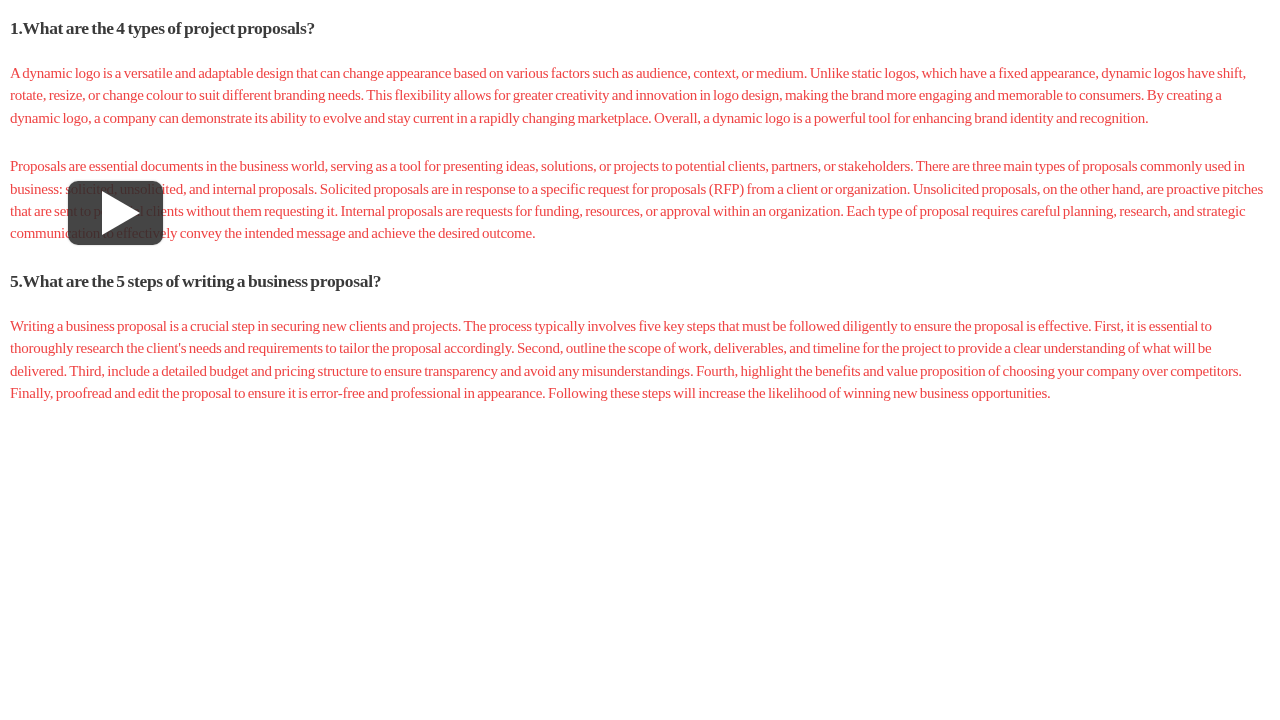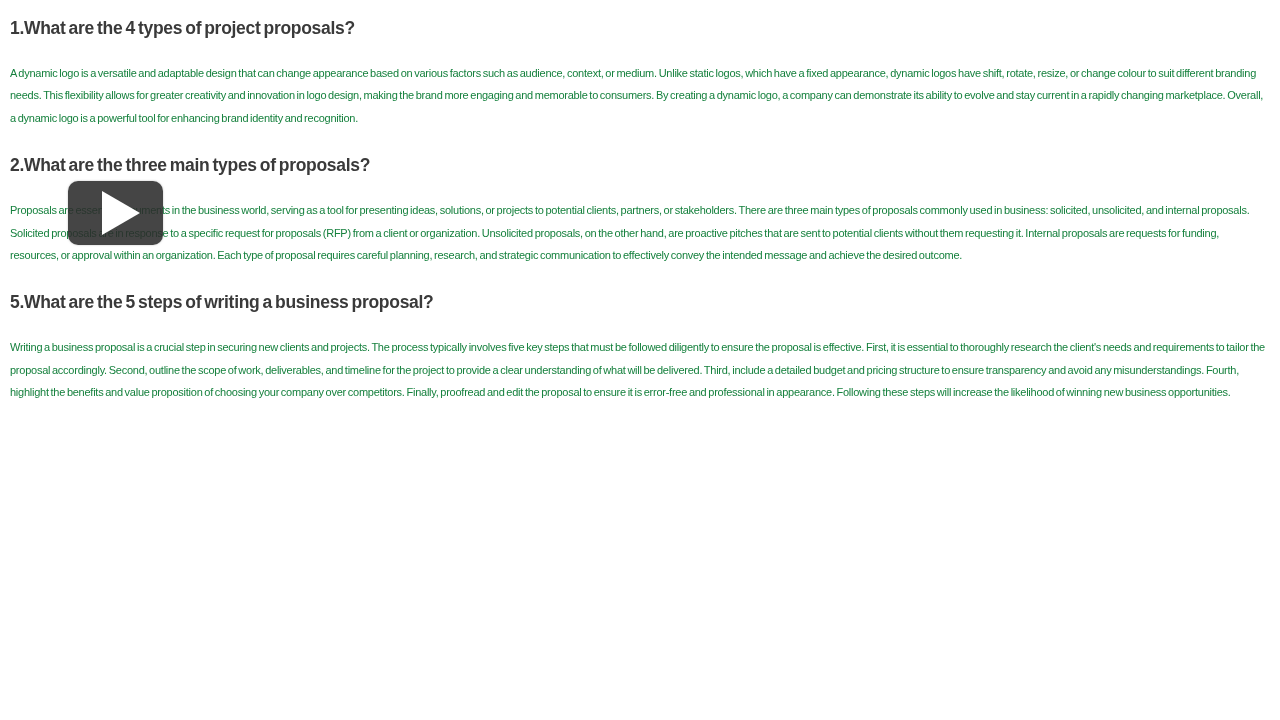--- a/index.html
+++ b/index.html
@@ -10,37 +10,38 @@
   body {
     width: 1280px;
     height: 720px;
     position: relative;
     overflow: hidden;
     font-family: "Liberation Sans", sans-serif;
   }
   .doc {
     padding: 18px 12px 0 10px;
     color: #404040;
+    font-family: Liberation Serif, serif;
   }
   .heading {
     font-size: 17.5px;
     font-weight: bold;
     color: #3a3a3a;
     line-height: 21px;
     margin: 0;
     letter-spacing: -0.3px;
     word-spacing: -1.5px;
   }
   .para {
-    font-size: 11px;
+    font-size: 15px;
     line-height: 22.4px;
     margin: 23px 0 26px 0;
     letter-spacing: -0.25px;
     word-spacing: -1px;
-    color: #15803d;
+    color: #ef4444;
   }
   .play-button {
     position: absolute;
     left: 68px;
     top: 181px;
     width: 95px;
     height: 64px;
     background: rgba(43, 43, 43, 0.88);
     border-radius: 10px;
     box-shadow: 0 0 2px rgba(120,120,120,0.5);
@@ -62,21 +63,20 @@
 <body>
 
 <div class="doc">
 
   <div>
     <h2 class="heading">1.What are the 4 types of project proposals?</h2>
     <p class="para">A dynamic logo is a versatile and adaptable design that can change appearance based on various factors such as audience, context, or medium. Unlike static logos, which have a fixed appearance, dynamic logos have shift, rotate, resize, or change colour to suit different branding needs. This flexibility allows for greater creativity and innovation in logo design, making the brand more engaging and memorable to consumers. By creating a dynamic logo, a company can demonstrate its ability to evolve and stay current in a rapidly changing marketplace. Overall, a dynamic logo is a powerful tool for enhancing brand identity and recognition.</p>
   </div>
 
   <div>
-    <h2 class="heading">2.What are the three main types of proposals?</h2>
     <p class="para">Proposals are essential documents in the business world, serving as a tool for presenting ideas, solutions, or projects to potential clients, partners, or stakeholders. There are three main types of proposals commonly used in business: solicited, unsolicited, and internal proposals. Solicited proposals are in response to a specific request for proposals (RFP) from a client or organization. Unsolicited proposals, on the other hand, are proactive pitches that are sent to potential clients without them requesting it. Internal proposals are requests for funding, resources, or approval within an organization. Each type of proposal requires careful planning, research, and strategic communication to effectively convey the intended message and achieve the desired outcome.</p>
   </div>
 
   <div>
     <h2 class="heading">5.What are the 5 steps of writing a business proposal?</h2>
     <p class="para">Writing a business proposal is a crucial step in securing new clients and projects. The process typically involves five key steps that must be followed diligently to ensure the proposal is effective. First, it is essential to thoroughly research the client's needs and requirements to tailor the proposal accordingly. Second, outline the scope of work, deliverables, and timeline for the project to provide a clear understanding of what will be delivered. Third, include a detailed budget and pricing structure to ensure transparency and avoid any misunderstandings. Fourth, highlight the benefits and value proposition of choosing your company over competitors. Finally, proofread and edit the proposal to ensure it is error-free and professional in appearance. Following these steps will increase the likelihood of winning new business opportunities.</p>
   </div>
 
 </div>
 

